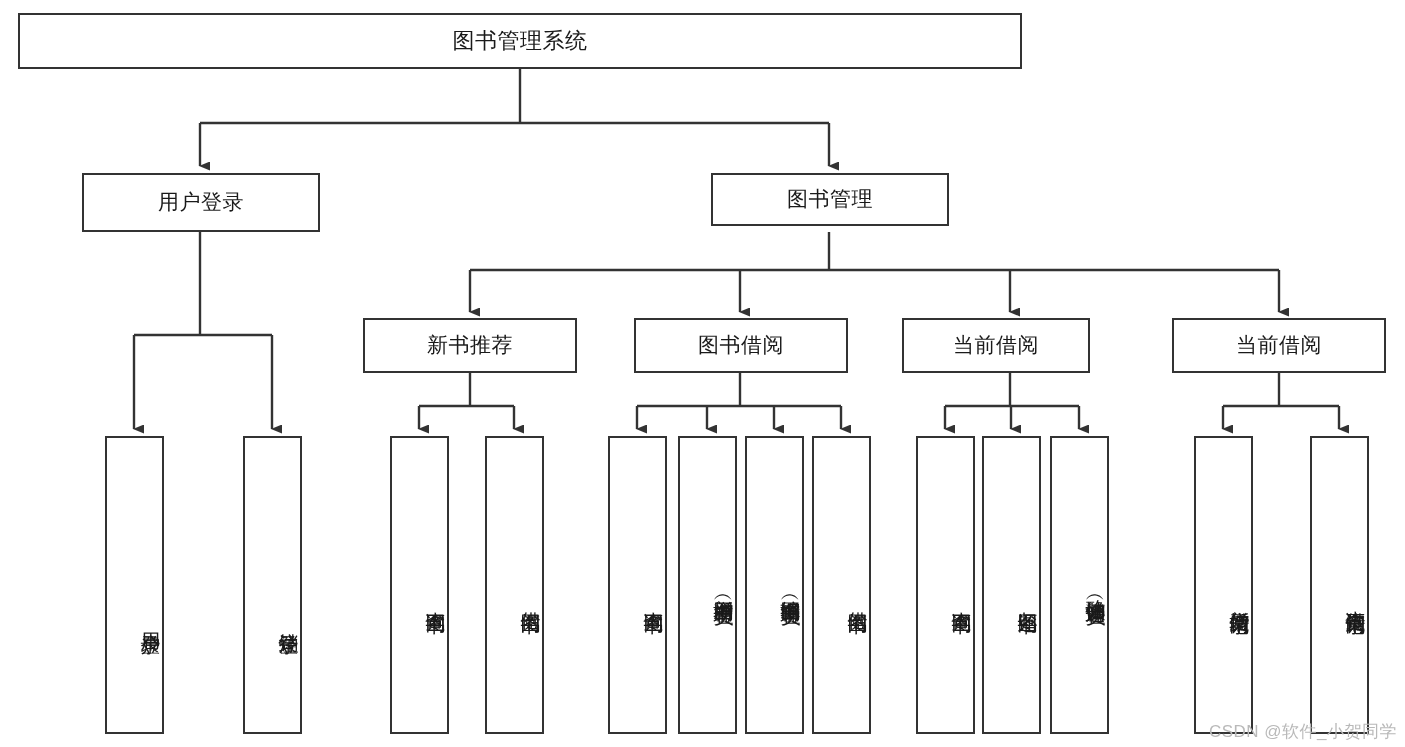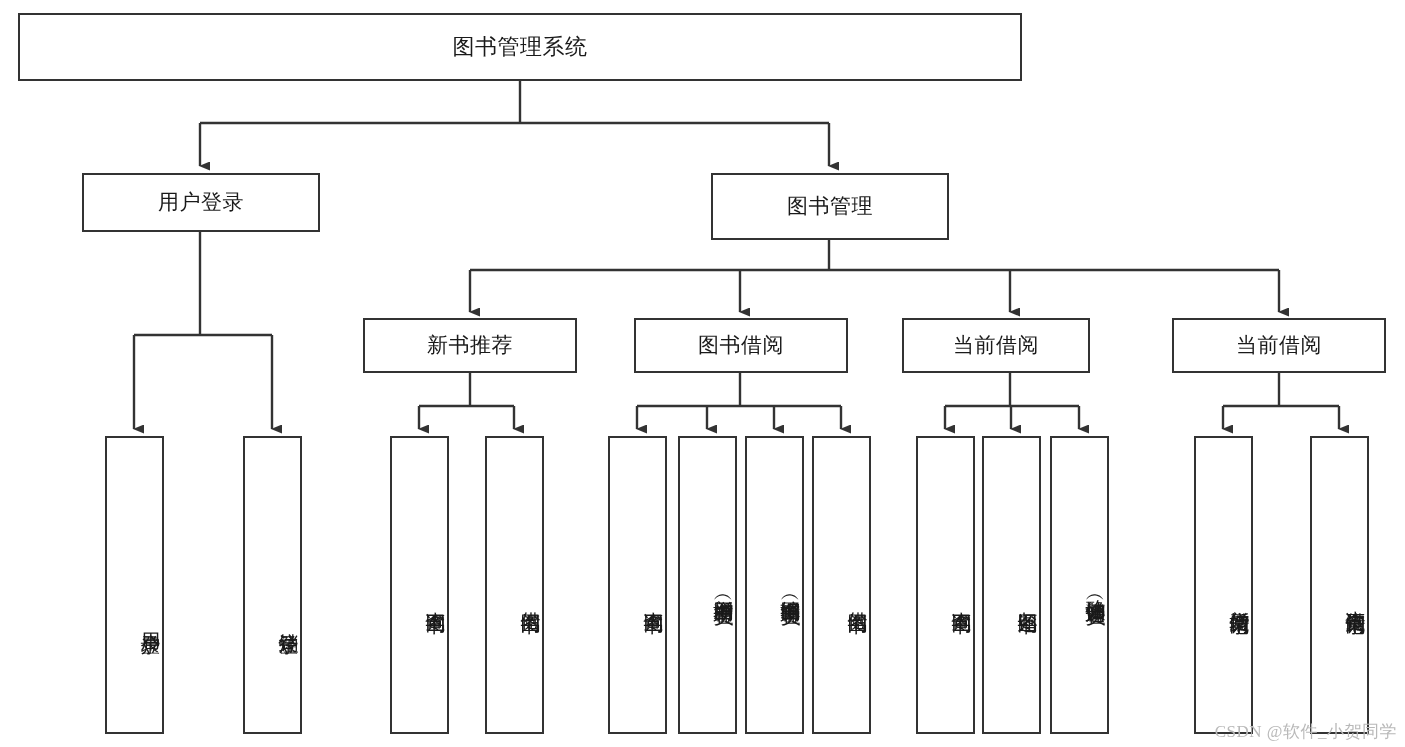--- a/index.html
+++ b/index.html
@@ -59,21 +59,20 @@
     pointer-events: none;
   }
   .watermark {
     position: absolute;
     right: 8px;
     bottom: 4px;
     font-size: 17px;
     color: #b9b9b9;
     letter-spacing: 0.5px;
     white-space: nowrap;
-    font-family: Liberation Serif, serif;
   }
 </style>
 </head>
 <body>
 
 <div id="canvas">
 
   <svg class="edges" viewBox="0 0 1405 747">
     <defs>
       <marker id="arrow" markerWidth="9" markerHeight="11" refX="4.5" refY="10" orient="auto" markerUnits="userSpaceOnUse">
@@ -117,28 +116,28 @@
       <path d="M1011,406 L1011,429" marker-end="url(#arrow)"></path>
       <path d="M1079,406 L1079,429" marker-end="url(#arrow)"></path>
 
       <path d="M1279,373 L1279,406"></path>
       <path d="M1223,406 L1339,406"></path>
       <path d="M1223,406 L1223,429" marker-end="url(#arrow)"></path>
       <path d="M1339,406 L1339,429" marker-end="url(#arrow)"></path>
     </g>
   </svg>
 
-  <div class="node horiz root" style="left:18px; top:13px; width:1004px; height:68px;">
+  <div class="node horiz root" style="left:18px; top:13px; width:1004px; height:56px;">
     <span>图书管理系统</span>
   </div>
 
   <div class="node horiz" style="left:82px; top:173px; width:238px; height:59px;">
     <span>用户登录</span>
   </div>
-  <div class="node horiz" style="left:711px; top:173px; width:238px; height:67px;">
+  <div class="node horiz" style="left:711px; top:173px; width:238px; height:53px;">
     <span>图书管理</span>
   </div>
 
   <div class="node horiz" style="left:634px; top:318px; width:214px; height:55px;">
     <span>图书借阅</span>
   </div>
   <div class="node horiz" style="left:363px; top:318px; width:214px; height:55px;">
     <span>新书推荐</span>
   </div>
   <div class="node horiz" style="left:902px; top:318px; width:188px; height:55px;">

